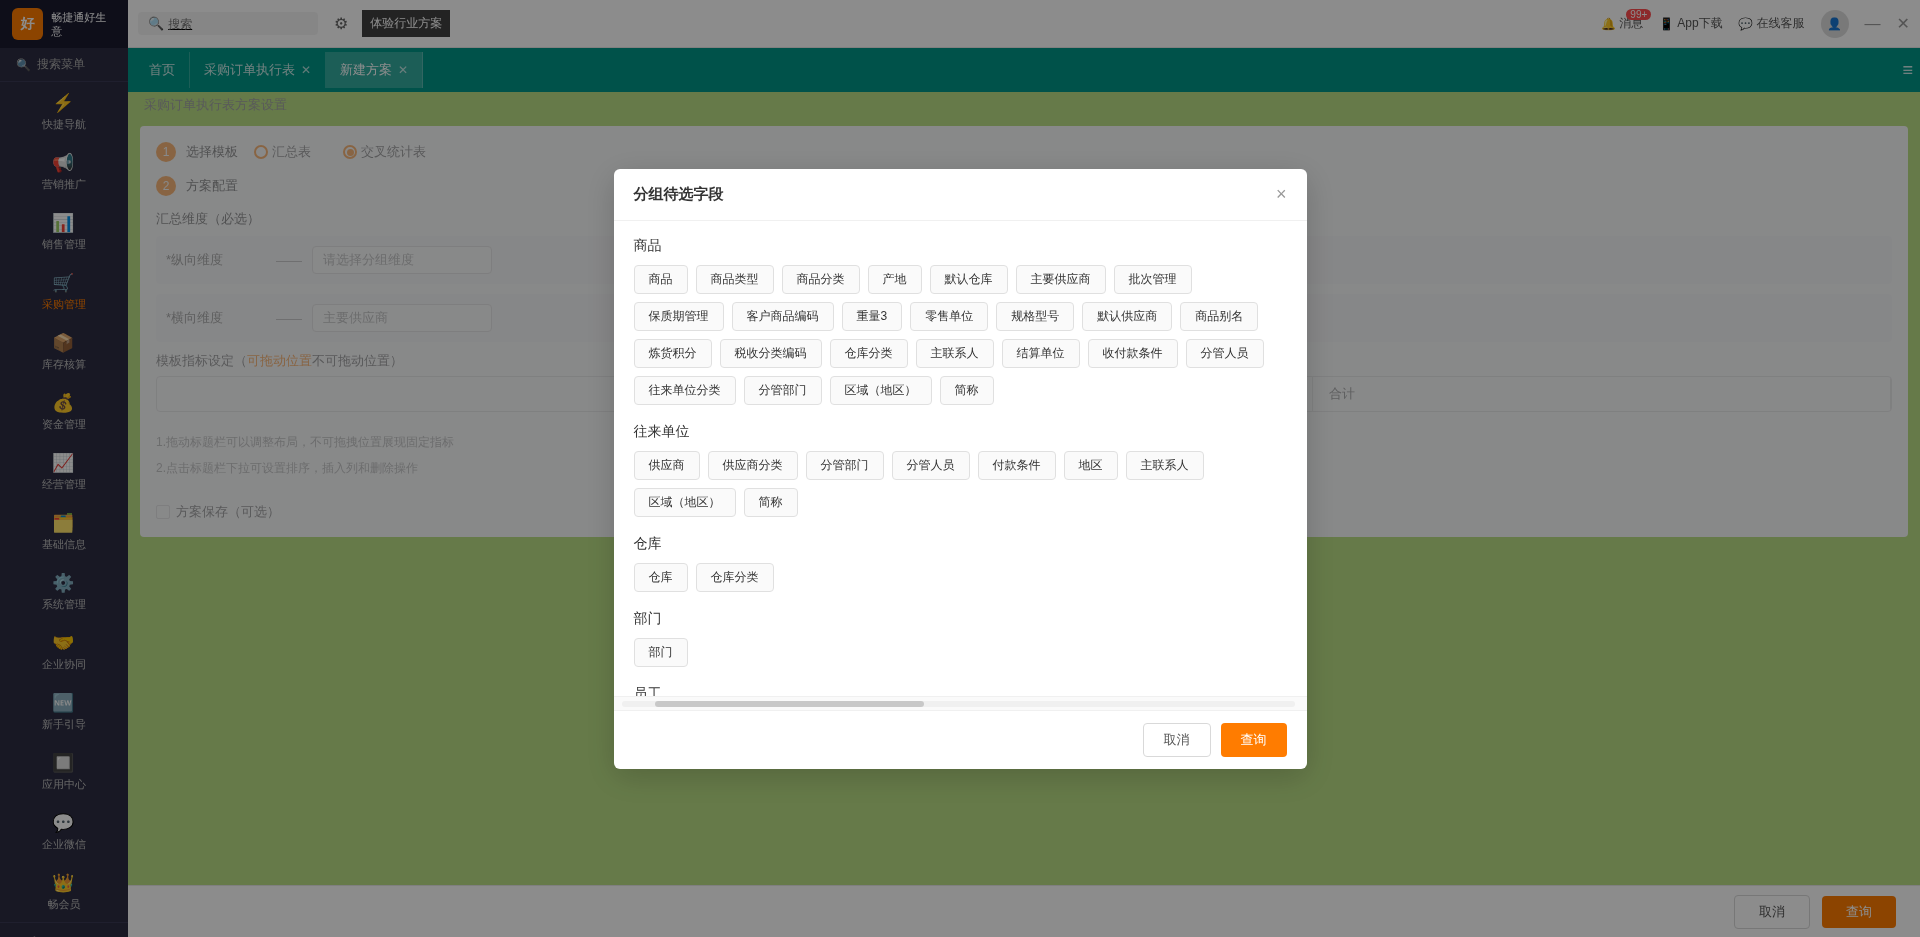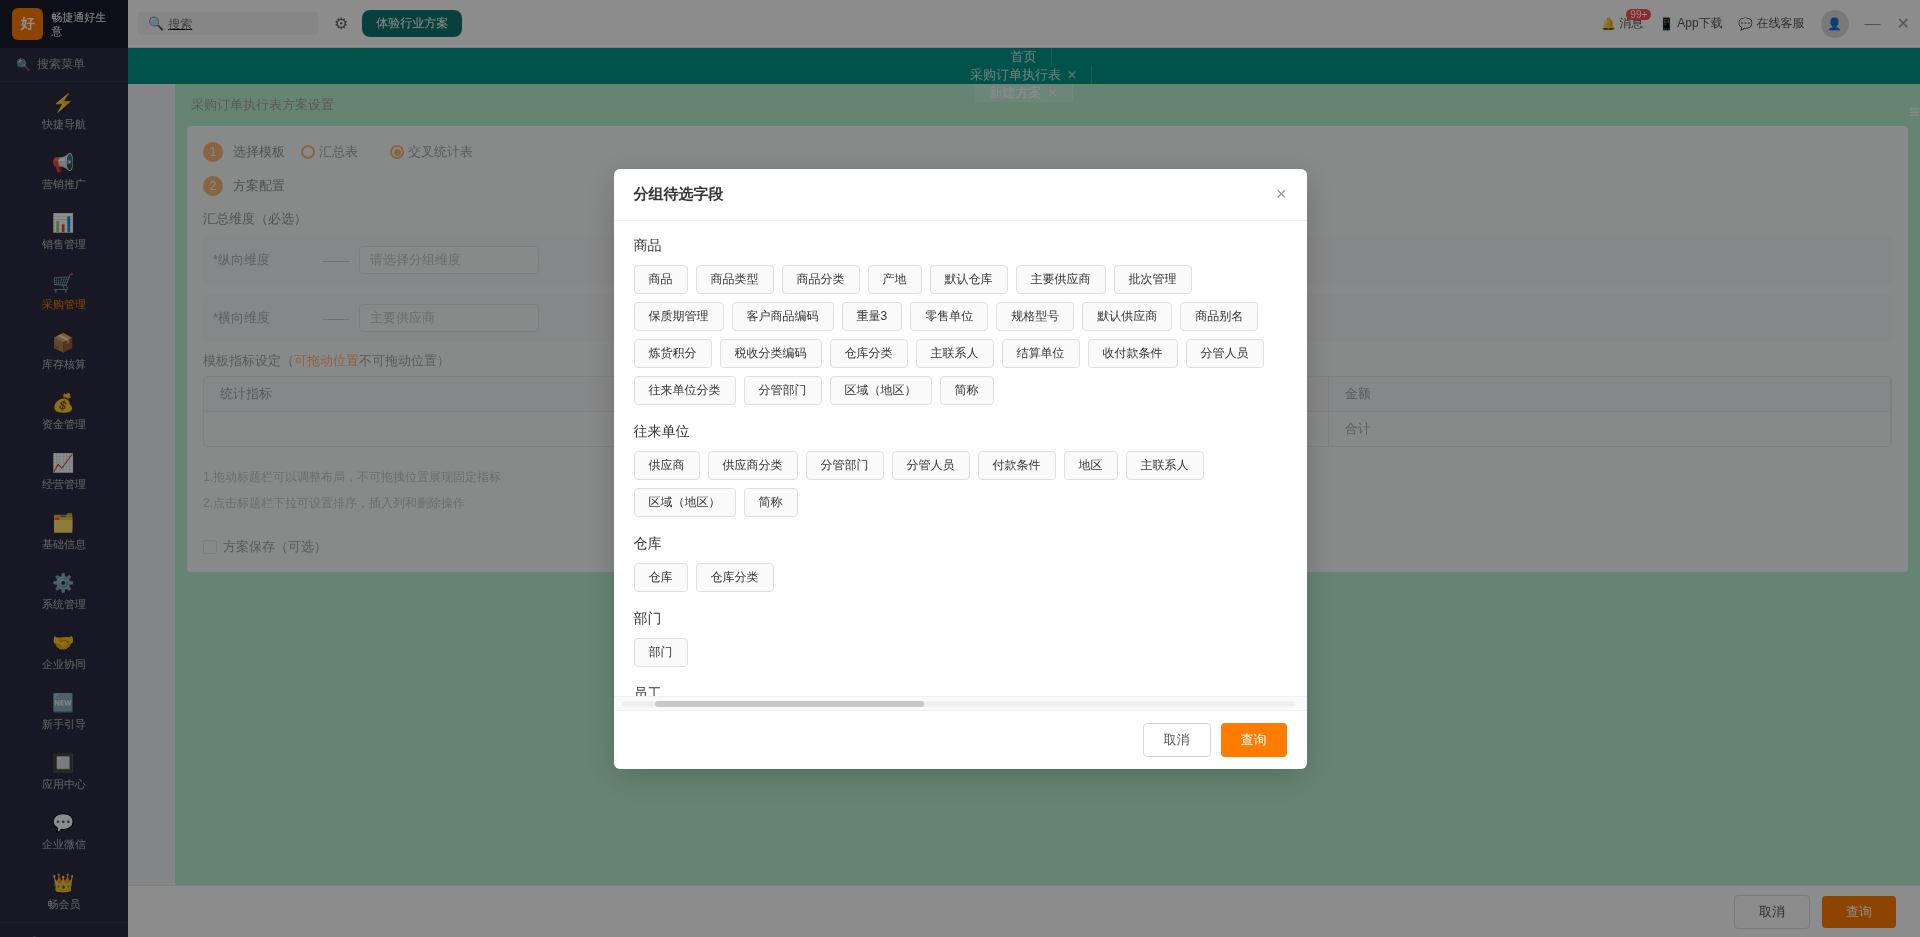--- a/index.html
+++ b/index.html
@@ -33,45 +33,45 @@
 
     
     .header {
       position: fixed; left: 128px; top: 0; right: 0; height: 48px;
       background: #fff; display: flex; align-items: center; z-index: 9; border-bottom: 1px solid #e8e8e8;
       padding: 0 10px;
     }
     .header-left { display: flex; align-items: center; flex: 1; }
     .header-search { display: flex; align-items: center; background: #f5f5f5; border-radius: 4px; padding: 4px 10px; margin-right: 10px; min-width: 180px; }
     .header-search input { border: none; background: transparent; outline: none; font-size: 12px; color: #000000; width: 120px; text-decoration: underline; }
-    .header-btn { background: #0f766e; color: white; border: none; border-radius: 8px; padding: 5px 14px; cursor: pointer; font-size: 12px; margin-left: 8px; }
+    .header-btn { background: #404040; color: white; border: none; border-radius: 0; padding: 5px 8px; cursor: pointer; font-size: 12px; margin-left: 8px; }
     .header-gear { font-size: 16px; color: #666; cursor: pointer; margin: 0 6px; }
 
     .header-right { display: flex; align-items: center; gap: 16px; }
     .header-right-item { display: flex; align-items: center; color: #555; font-size: 12px; cursor: pointer; position: relative; }
     .badge { position: absolute; top: -6px; right: -8px; background: #ff4d4f; color: white; border-radius: 8px; font-size: 10px; padding: 0 4px; min-width: 16px; text-align: center; }
     .avatar { width: 28px; height: 28px; border-radius: 50%; background: #ddd; display: flex; align-items: center; justify-content: center; font-size: 12px; color: #666; }
 
     
     .tabs {
-      position: fixed; left: 128px; top: 48px; right: 0; height: 36px;
-      background: #009688; display: flex; align-items: center; z-index: 8; padding: 0 0; flex-direction: column;
+      position: fixed; left: 128px; top: 48px; right: 0; height: 44px;
+      background: #009688; display: flex; align-items: center; z-index: 8; padding: 0 7px;
     }
     .tab { 
       display: flex; align-items: center; padding: 0 14px; height: 36px; color: rgba(255,255,255,0.8);
       cursor: pointer; font-size: 13px; border-right: 1px solid rgba(255,255,255,0.2); 
     }
     .tab.active { background: rgba(255,255,255,0.2); color: white; }
     .tab-close { margin-left: 6px; color: rgba(255,255,255,0.7); font-size: 12px; }
     .tabs-right { margin-left: auto; display: flex; align-items: center; color: rgba(255,255,255,0.8); font-size: 18px; gap: 12px; cursor: pointer; }
 
     
     .main-content {
       position: fixed; left: 128px; top: 84px; right: 0; bottom: 0;
-      background: #86efac; overflow: auto; padding: 12px; margin-left: 47px;
+      background: #84cc16; overflow: auto; padding: 12px;
     }
 
     .page-title { font-size: 13px; color: #555; margin-bottom: 12px; padding: 0 4px; }
 
     .config-panel { background: #fff; border-radius: 4px; padding: 16px; }
 
     .step-row { display: flex; align-items: center; margin-bottom: 14px; }
     .step-num { width: 20px; height: 20px; background: #ff7c00; color: white; border-radius: 50%; display: flex; align-items: center; justify-content: center; font-size: 12px; margin-right: 10px; flex-shrink: 0; }
     .step-label { font-size: 13px; color: #333; margin-right: 16px; }
     .radio-group { display: flex; align-items: center; gap: 32px; }
@@ -310,28 +310,20 @@
       </div>
     </div>
 
     <div class="indicator-label">
       <span>模板指标设定（</span>
       <span style="color:#ff7c00;">可拖动位置</span>
       <span>不可拖动位置）</span>
     </div>
 
     <div class="stat-table">
-      <div class="stat-table-header">
-        <div class="stat-table-cell">统计指标</div>
-        <div class="stat-table-cell">
-          <span>主数量</span>
-          <span style="margin-left:4px;">▼</span>
-        </div>
-        <div class="stat-table-cell">金额</div>
-      </div>
       <div class="stat-table-row">
         <div class="stat-table-cell"></div>
         <div class="stat-table-cell">合计</div>
         <div class="stat-table-cell">合计</div>
       </div>
     </div>
 
     <div class="tips">
       <p>1.拖动标题栏可以调整布局，不可拖拽位置展现固定指标</p>
       <p>2.点击标题栏下拉可设置排序，插入列和删除操作</p>

